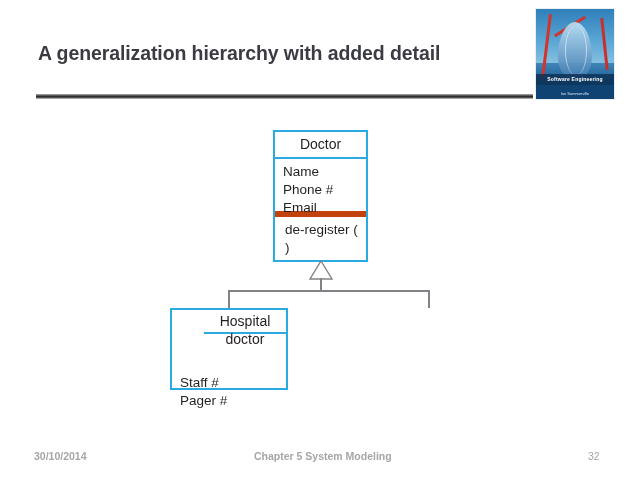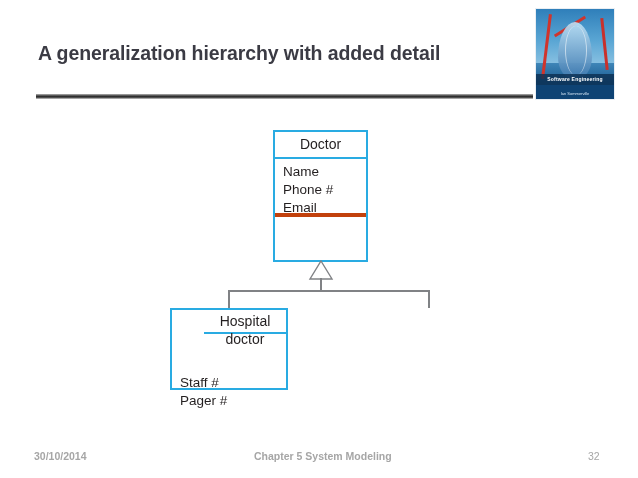--- a/index.html
+++ b/index.html
@@ -158,21 +158,21 @@
     line-height: 18px;
   }
   .uml-name {
     text-align: center;
     font-size: 14px;
     padding-top: 3px;
     border-bottom: 2px solid #29abe2;
   }
   .uml-attrs {
     padding: 4px 0 0 8px;
-    border-bottom: 4px solid #c2410c;
+    border-bottom: 6px solid #c2410c;
   }
   .uml-attrs.last { border-bottom: none; margin-top: 36px; }
   .uml-ops {
     padding: 4px 0 0 10px;
   }
 
   
   #class-doctor {
     left: 273px;
     top: 130px;
@@ -255,20 +255,21 @@
   <div id="diagram">
 
     <div id="class-doctor" class="uml-class">
       <div class="uml-compartment uml-name">Doctor</div>
       <div class="uml-compartment uml-attrs">
         <div>Name</div>
         <div>Phone #</div>
         <div>Email</div>
       </div>
       <div class="uml-compartment uml-ops">
+        <div>de-register ( )</div>
       </div>
     </div>
 
     <svg id="generalization-triangle" viewBox="0 0 26 20">
       <polygon points="13,1 24,19 2,19" fill="#ffffff" stroke="#808285" stroke-width="1.4"></polygon>
     </svg>
 
     <div id="conn-vert-parent" class="conn"></div>
     <div id="conn-horiz" class="conn"></div>
     <div id="conn-vert-left" class="conn"></div>

